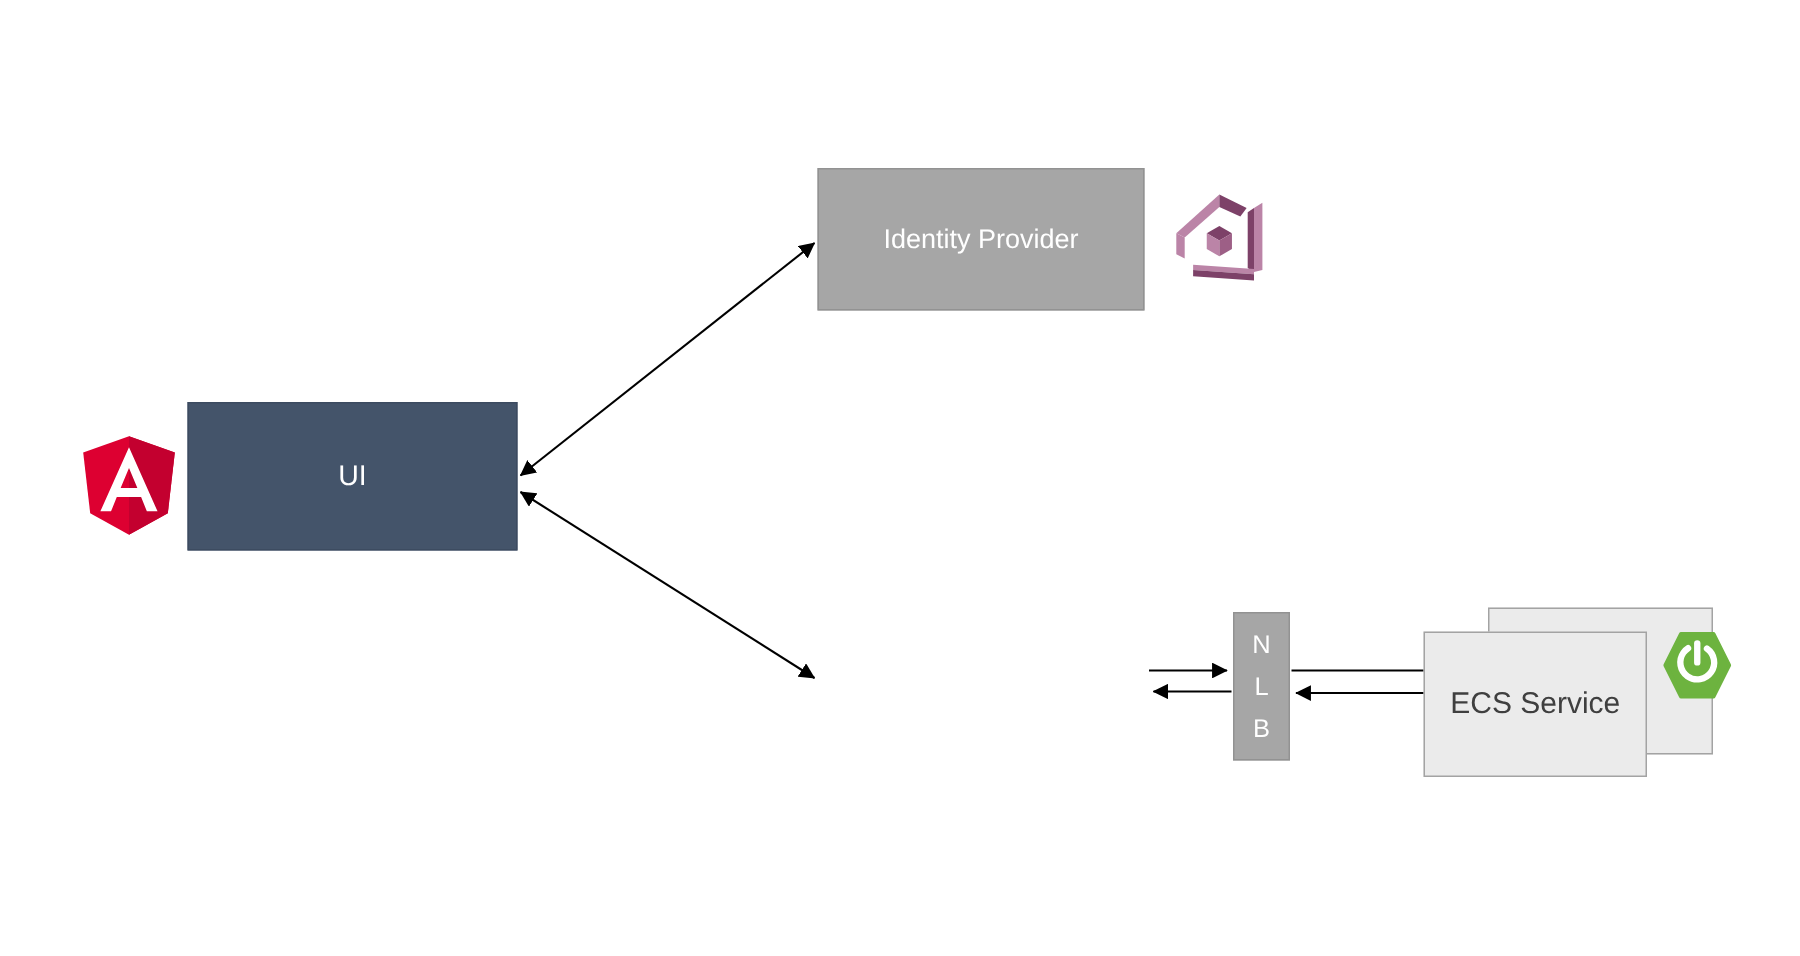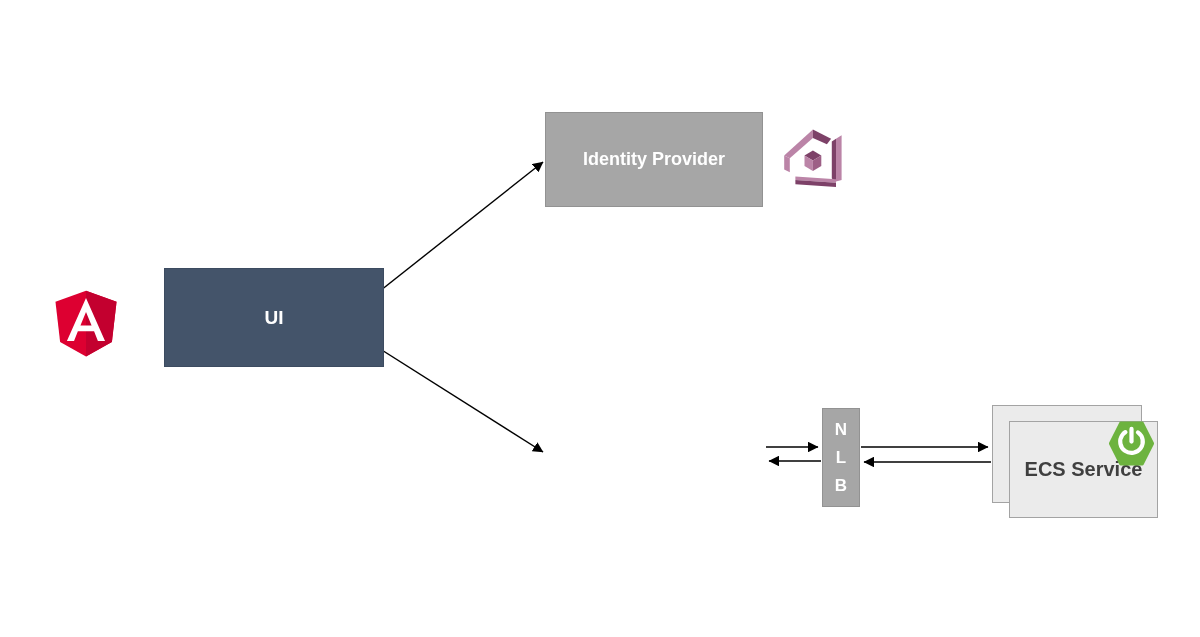--- a/index.html
+++ b/index.html
@@ -3,27 +3,27 @@
 <meta charset="utf-8">
 <style>
   html, body { margin: 0; padding: 0; background: #fff; }
   body { font-family: "Liberation Sans", sans-serif; }
   .stage { position: relative; width: 1200px; height: 637px; background: var(--background, #ffffff); overflow: hidden; }
 
   .arrows { position: absolute; left: 0; top: 0; width: 1200px; height: 637px; }
   .arrow-line { stroke: var(--arrow); stroke-width: 1.4; }
   .arrow-head { fill: var(--arrow); }
 
-  .node { position: absolute; display: flex; align-items: center; justify-content: center; box-sizing: border-box; text-align: center; font-weight: bold; }
-  .node-ui    { left: 125px; top: 268px; width: 220px; height: 99px; background: var(--ui-fill); border: 1px solid var(--ui-border); color: var(--node-text); font-size: 19px; margin-left: 39px; }
+  .node { position: absolute; display: flex; align-items: center; justify-content: center; box-sizing: border-box; text-align: center; }
+  .node-ui    { left: 125px; top: 268px; width: 220px; height: 99px; background: var(--ui-fill); border: 1px solid var(--ui-border); color: var(--node-text); font-size: 19px; }
   .node-idp   { left: 545px; top: 112px; width: 218px; height: 95px; background: var(--gray-fill); border: 1px solid var(--gray-border); color: var(--node-text); font-size: 18px; }
   .node-apigw { left: 544px; top: 408px; width: 221px; height: 97px; background: var(--gray-fill); border: 1px solid var(--gray-border); color: var(--node-text); font-size: 18px; }
   .node-nlb   { left: 822px; top: 408px; width: 38px; height: 99px; background: var(--gray-fill); border: 1px solid var(--gray-border); color: var(--node-text); font-size: 17px; flex-direction: column; justify-content: center; line-height: 28px; }
   .ecs-back   { left: 992px; top: 405px; width: 150px; height: 98px; background: var(--ecs-fill); border: 1px solid var(--ecs-border); }
-  .ecs-front  { left: 1009px; top: 421px; width: 149px; height: 97px; background: var(--ecs-fill); border: 1px solid var(--ecs-border); color: var(--ecs-text); font-size: 20px; }
+  .ecs-front  { left: 949px; top: 421px; width: 149px; height: 97px; background: var(--ecs-fill); border: 1px solid var(--ecs-border); color: var(--ecs-text); font-size: 20px; }
 
   .icon { position: absolute; }
   .angular-pos { left: 45px;  top: 281px; width: 82px; height: 82px; }
   .cognito-pos { left: 780px; top: 124px; width: 70px; height: 70px; }
   .spring-pos  { left: 1108px; top: 420px; width: 47px; height: 47px; }
 
   .ang-main { fill: var(--angular-red); }
   .ang-dark { fill: var(--angular-red-dark); }
   .ang-a    { fill: #ffffff; }
 

